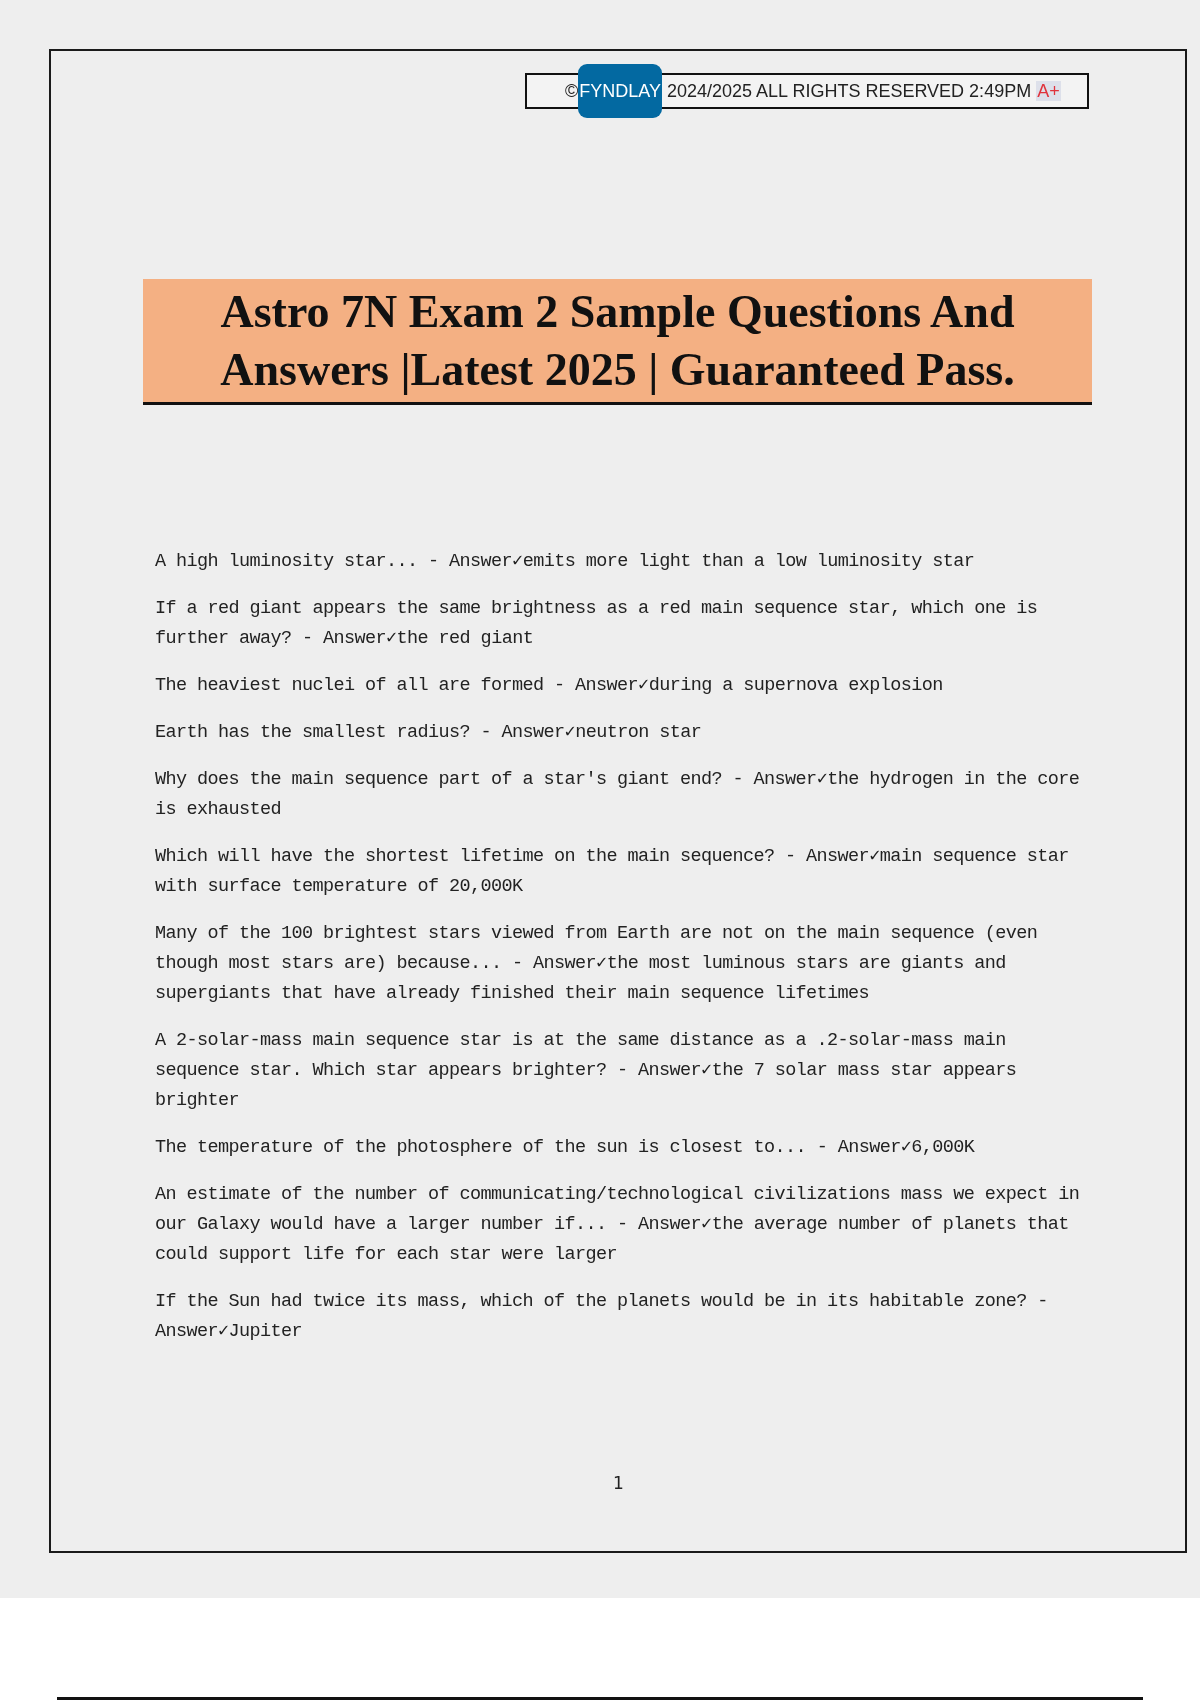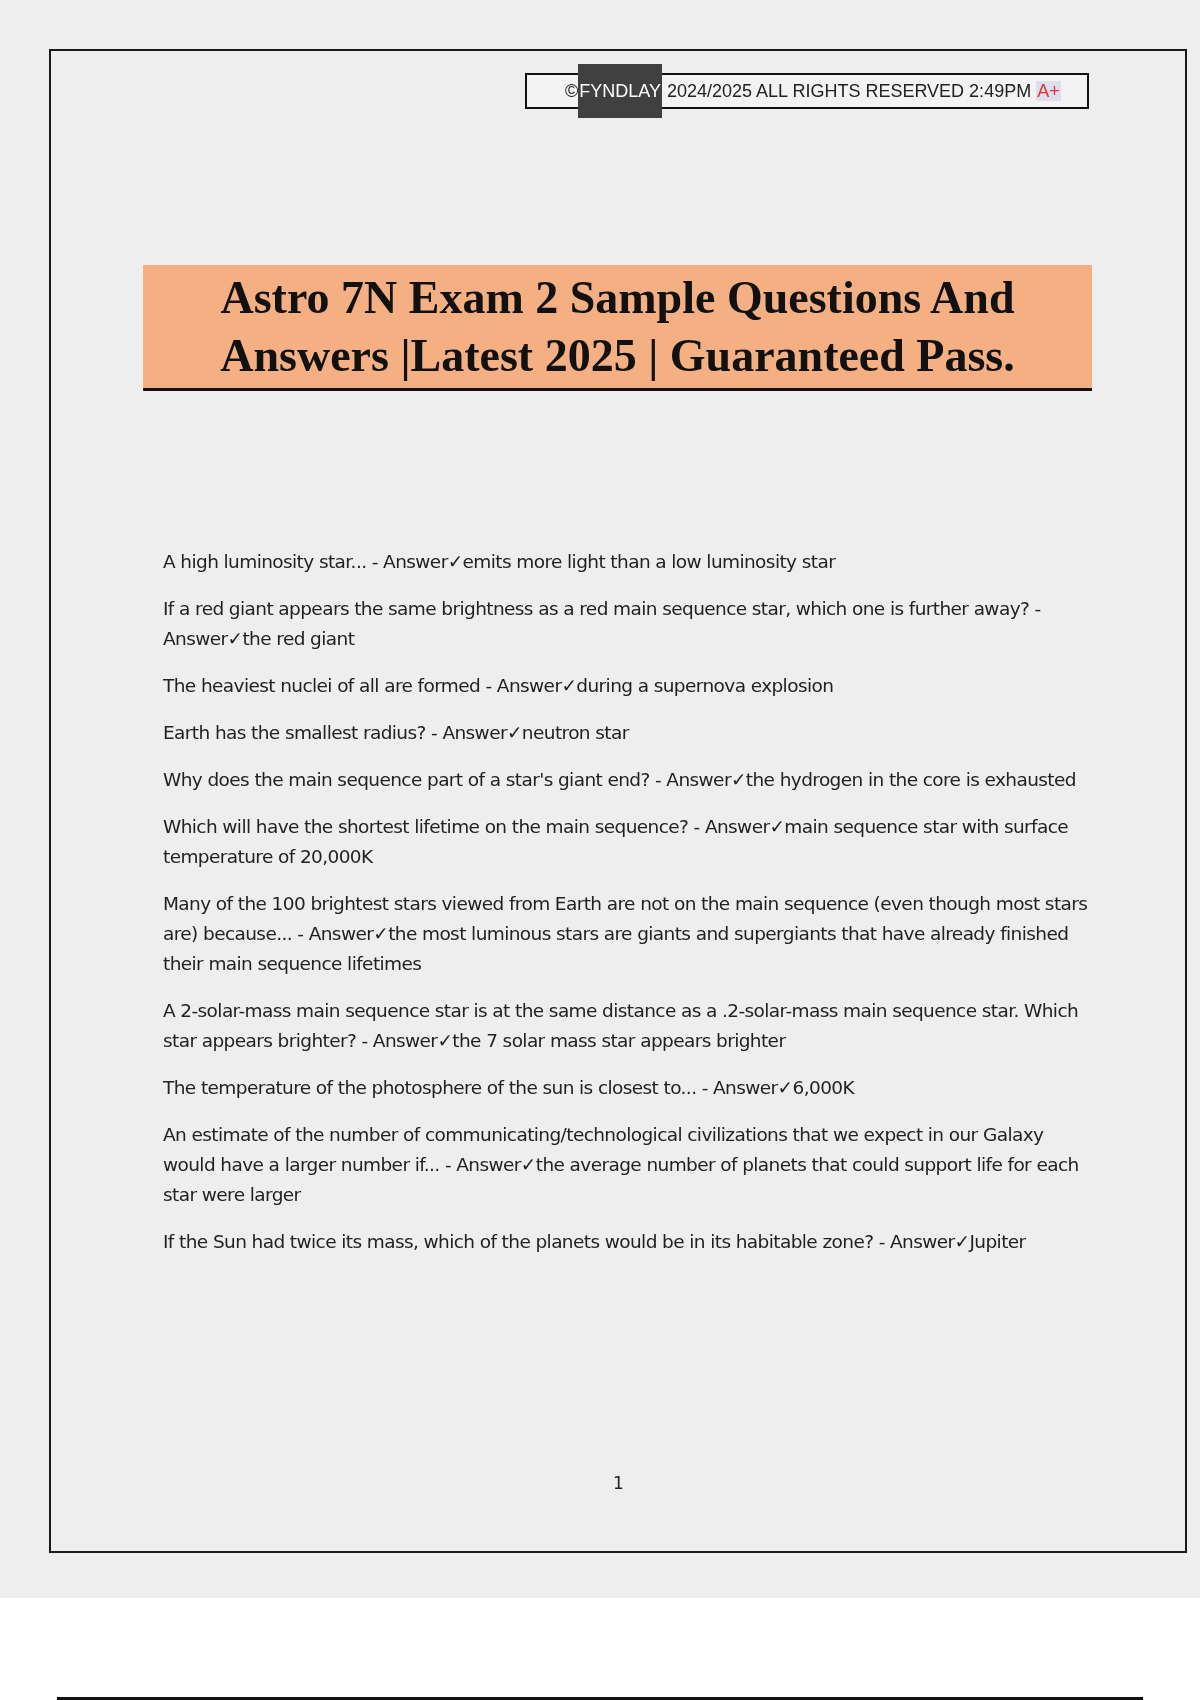--- a/index.html
+++ b/index.html
@@ -19,38 +19,38 @@
   }
   .copyright-box {
     position: absolute; left: 474px; top: 22px; width: 560px; height: 32px;
     border: 2px solid #111;
     background: #f3f3f3;
     font-size: 18px; color: #222;
     line-height: 32px;
     white-space: nowrap;
   }
   .copyright-box .inner { position: absolute; left: 38px; top: 0; }
-  .copyright-box .brand { background: #404040; color: #fff; padding: 17px 1px; }
+  .copyright-box .brand { background: #0369a1; color: #fff; padding: 17px 1px; border-radius: 9px; }
   .copyright-box .grade { color: #e0333c; background: #dde0ea; padding: 0 1px; }
   .title-box {
-    position: absolute; left: 92px; top: 214px; width: 949px; height: 119px;
+    position: absolute; left: 92px; top: 228px; width: 949px; height: 119px;
     background: #f4b083;
     border-bottom: 3px solid #111;
     text-align: center;
     font-family: "Liberation Serif", serif;
     font-weight: bold; font-size: 46px; line-height: 58px; color: #111;
     padding-top: 4px; box-sizing: content-box;
   }
   .qa-list {
     position: absolute; left: 96px; top: 496px; width: 950px;
     font-family: "DejaVu Sans", sans-serif;
     font-size: 18.5px; color: #222;
     letter-spacing: -0.6px;
   }
-  .qa { line-height: 30px; margin: 0 0 17px 16px; }
+  .qa { line-height: 30px; margin: 0 0 17px 8px; font-family: Liberation Mono, monospace; }
   .qa .check { font-weight: bold; }
   .page-number {
     position: absolute; left: 562px; top: 1422px;
     font-family: "DejaVu Sans", sans-serif; font-size: 17px; color: #222;
   }
   .bottom-rule {
     position: absolute; left: 57px; top: 1697px; width: 1086px; height: 3px;
     background: #111;
   }
 </style>
@@ -75,20 +75,20 @@
   <div class="qa-list">
     <p class="qa"><span>A high luminosity star...</span><span> - Answer</span><span class="check">✓</span><span>emits more light than a low luminosity star</span></p>
     <p class="qa"><span>If a red giant appears the same brightness as a red main sequence star, which one is further away?</span><span> - Answer</span><span class="check">✓</span><span>the red giant</span></p>
     <p class="qa"><span>The heaviest nuclei of all are formed</span><span> - Answer</span><span class="check">✓</span><span>during a supernova explosion</span></p>
     <p class="qa"><span>Earth has the smallest radius?</span><span> - Answer</span><span class="check">✓</span><span>neutron star</span></p>
     <p class="qa"><span>Why does the main sequence part of a star's giant end?</span><span> - Answer</span><span class="check">✓</span><span>the hydrogen in the core is exhausted</span></p>
     <p class="qa"><span>Which will have the shortest lifetime on the main sequence?</span><span> - Answer</span><span class="check">✓</span><span>main sequence star with surface temperature of 20,000K</span></p>
     <p class="qa"><span>Many of the 100 brightest stars viewed from Earth are not on the main sequence (even though most stars are) because...</span><span> - Answer</span><span class="check">✓</span><span>the most luminous stars are giants and supergiants that have already finished their main sequence lifetimes</span></p>
     <p class="qa"><span>A 2-solar-mass main sequence star is at the same distance as a .2-solar-mass main sequence star. Which star appears brighter?</span><span> - Answer</span><span class="check">✓</span><span>the 7 solar mass star appears brighter</span></p>
     <p class="qa"><span>The temperature of the photosphere of the sun is closest to...</span><span> - Answer</span><span class="check">✓</span><span>6,000K</span></p>
-    <p class="qa"><span>An estimate of the number of communicating/technological civilizations that we expect in our Galaxy would have a larger number if...</span><span> - Answer</span><span class="check">✓</span><span>the average number of planets that could support life for each star were larger</span></p>
+    <p class="qa"><span>An estimate of the number of communicating/technological civilizations mass we expect in our Galaxy would have a larger number if...</span><span> - Answer</span><span class="check">✓</span><span>the average number of planets that could support life for each star were larger</span></p>
     <p class="qa"><span>If the Sun had twice its mass, which of the planets would be in its habitable zone?</span><span> - Answer</span><span class="check">✓</span><span>Jupiter</span></p>
   </div>
 
   <div class="page-number">1</div>
 </div>
 
 <div class="bottom-rule"></div>
 
 </body></html>

